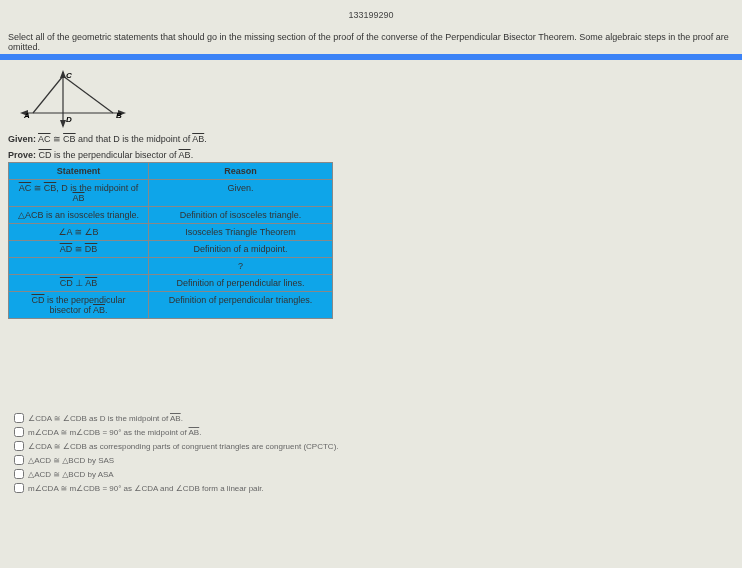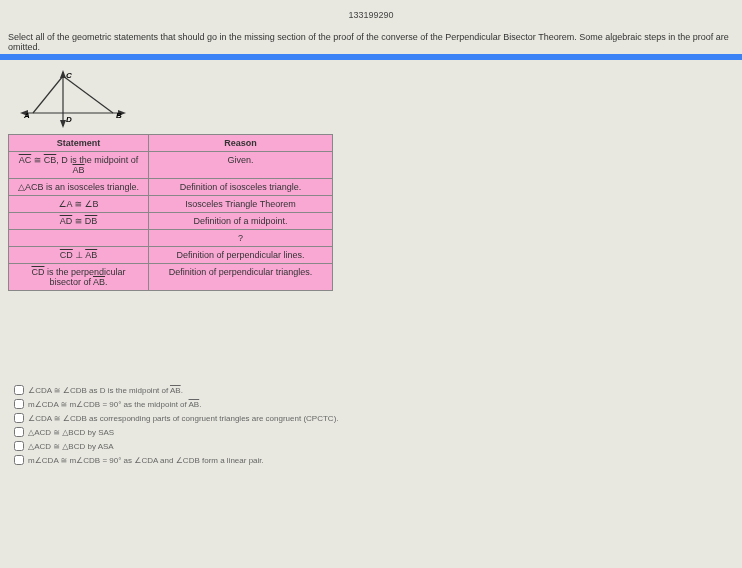--- a/index.html
+++ b/index.html
@@ -33,21 +33,21 @@
     position: relative;
   }
   .diagram svg { width: 100%; height: 100%; }
   .givenprove { font-size: 9px; margin: 6px 0 2px 0; }
   .givenprove span { display: inline; }
   .ov { text-decoration: overline; }
   table.proof {
     border-collapse: collapse;
     margin-top: 0;
     font-size: 9px;
-    background: #f9a8d4;
+    background: #0ea5e9;
   }
   table.proof th, table.proof td {
     border: 1px solid #888;
     padding: 3px 6px;
     text-align: center;
     vertical-align: top;
   }
   table.proof th { font-weight: bold; text-align: center; }
   .stmt-col { width: 140px; }
   .reas-col { width: 184px; }
@@ -83,21 +83,29 @@
       <line x1="45" y1="4" x2="45" y2="58" stroke="#333" stroke-width="1.2"></line>
       <polygon points="45,2 42,10 48,10" fill="#333"></polygon>
       <polygon points="45,60 42,52 48,52" fill="#333"></polygon>
       <text x="6" y="50" font-size="8" font-style="italic" font-weight="bold">A</text>
       <text x="98" y="50" font-size="8" font-style="italic" font-weight="bold">B</text>
       <text x="48" y="10" font-size="8" font-style="italic" font-weight="bold">C</text>
       <text x="48" y="54" font-size="8" font-style="italic" font-weight="bold">D</text>
     </svg>
   </div>
 
+  <div class="givenprove">
+    <b>Given:</b>
+    <span class="ov">AC</span><span> ≅ </span><span class="ov">CB</span><span> and that D is the midpoint of </span><span class="ov">AB</span><span>.</span>
+  </div>
 
+  <div class="givenprove">
+    <b>Prove:</b>
+    <span class="ov">CD</span><span> is the perpendicular bisector of </span><span class="ov">AB</span><span>.</span>
+  </div>
 
   <table class="proof">
     <tbody>
         <tr>
       <th class="stmt-col">Statement</th>
       <th class="reas-col">Reason</th>
     </tr>
     <tr>
       <td><span class="ov">AC</span><span> ≅ </span><span class="ov">CB</span><span>, D is the midpoint of </span><span class="ov">AB</span></td>
       <td>Given.</td>

